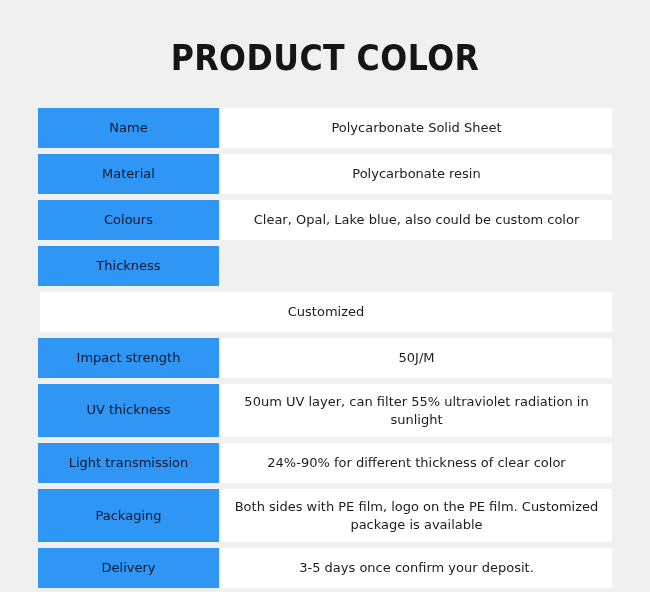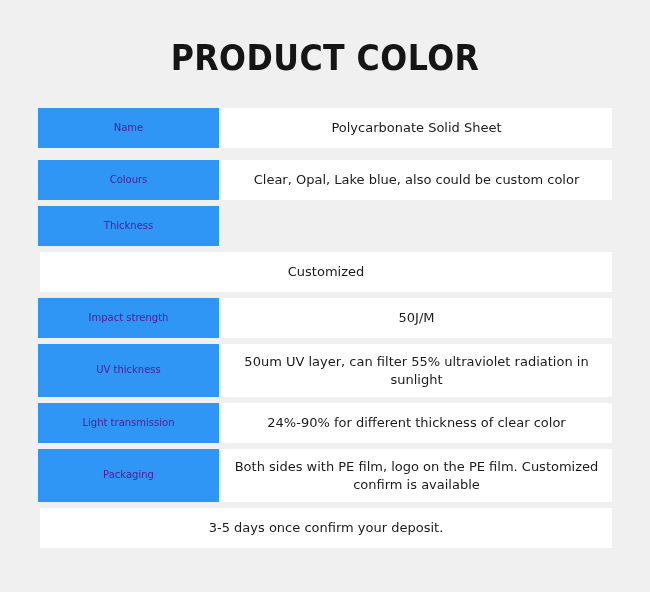--- a/index.html
+++ b/index.html
@@ -49,22 +49,22 @@
     align-items: stretch;
     margin-bottom: 6px;
   }
   .spec-row:last-child {
     margin-bottom: 0;
   }
   .spec-label {
     flex: 0 0 181px;
     width: 181px;
     background: #2f96f5;
-    color: #4c1d95;
-    font-size: 10px;
+    color: #0f172a;
+    font-size: 13px;
     line-height: 1.25;
     display: flex;
     align-items: center;
     justify-content: center;
     text-align: center;
     padding: 0 4px;
     box-sizing: border-box;
   }
   .spec-value {
     flex: 1 1 auto;
@@ -97,20 +97,22 @@
   <div class="title">PRODUCT COLOR</div>
 
   <div class="spec-table">
 
     <div class="spec-row short">
       <div class="spec-label">Name</div>
       <div class="spec-value">Polycarbonate Solid Sheet</div>
     </div>
 
     <div class="spec-row short">
+      <div class="spec-label">Material</div>
+      <div class="spec-value">Polycarbonate resin</div>
     </div>
 
     <div class="spec-row short">
       <div class="spec-label">Colours</div>
       <div class="spec-value">Clear, Opal, Lake blue, also could be custom color</div>
     </div>
 
     <div class="spec-row short">
       <div class="spec-label">Thickness</div>
     </div>
@@ -129,21 +131,22 @@
       <div class="spec-value">50um UV layer, can filter 55% ultraviolet radiation in sunlight</div>
     </div>
 
     <div class="spec-row short">
       <div class="spec-label">Light transmission</div>
       <div class="spec-value">24%-90% for different thickness of clear color</div>
     </div>
 
     <div class="spec-row tall">
       <div class="spec-label">Packaging</div>
-      <div class="spec-value">Both sides with PE film, logo on the PE film. Customized confirm is available</div>
+      <div class="spec-value">Both sides with PE film, logo on the PE film. Customized package is available</div>
     </div>
 
     <div class="spec-row short">
+      <div class="spec-label">Delivery</div>
       <div class="spec-value">3-5 days once confirm your deposit.</div>
     </div>
 
   </div>
 </div>
 
 </body></html>

